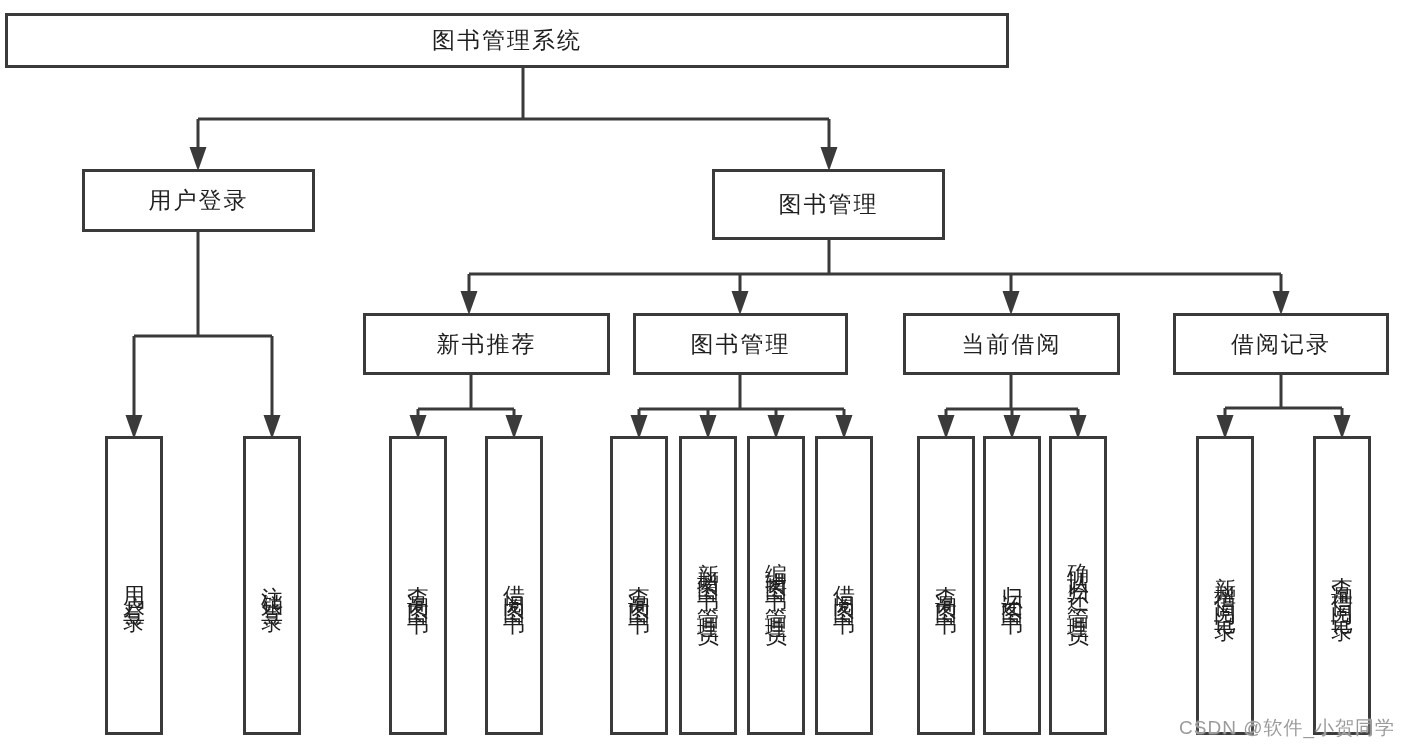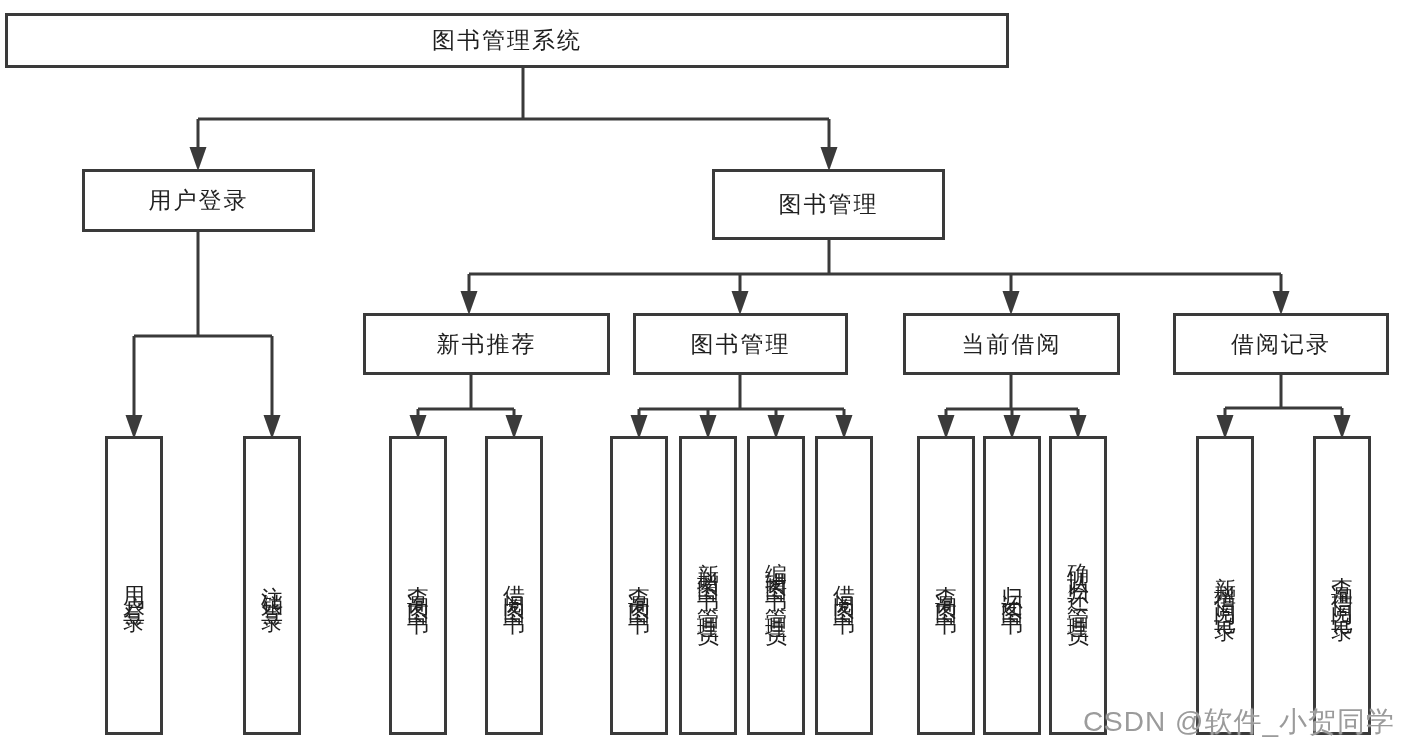--- a/index.html
+++ b/index.html
@@ -13,21 +13,21 @@
     border:3px solid #3a3a3a;z-index:2;display:flex;align-items:center;
     justify-content:center;color:#1f1f1f;
   }
   .hbox{font-size:23px;letter-spacing:2px;}
   .vbox{font-size:22px;}
   .vbox .vtext{
     writing-mode:vertical-rl;text-orientation:mixed;
     letter-spacing:9px;white-space:nowrap;line-height:1;
   }
   .watermark{
-    position:absolute;z-index:3;right:10px;bottom:6px;font-size:28px;
+    position:absolute;z-index:3;right:10px;bottom:6px;font-size:19px;
     color:#9b9b9b;letter-spacing:1px;text-shadow:0 0 2px #ffffff;margin-left:32px;
   }
 </style>
 </head>
 <body>
 
 <div class="canvas">
 
   <svg class="wires" width="1405" height="747" viewBox="0 0 1405 747">
     <g stroke="#3a3a3a" stroke-width="3" fill="none">

